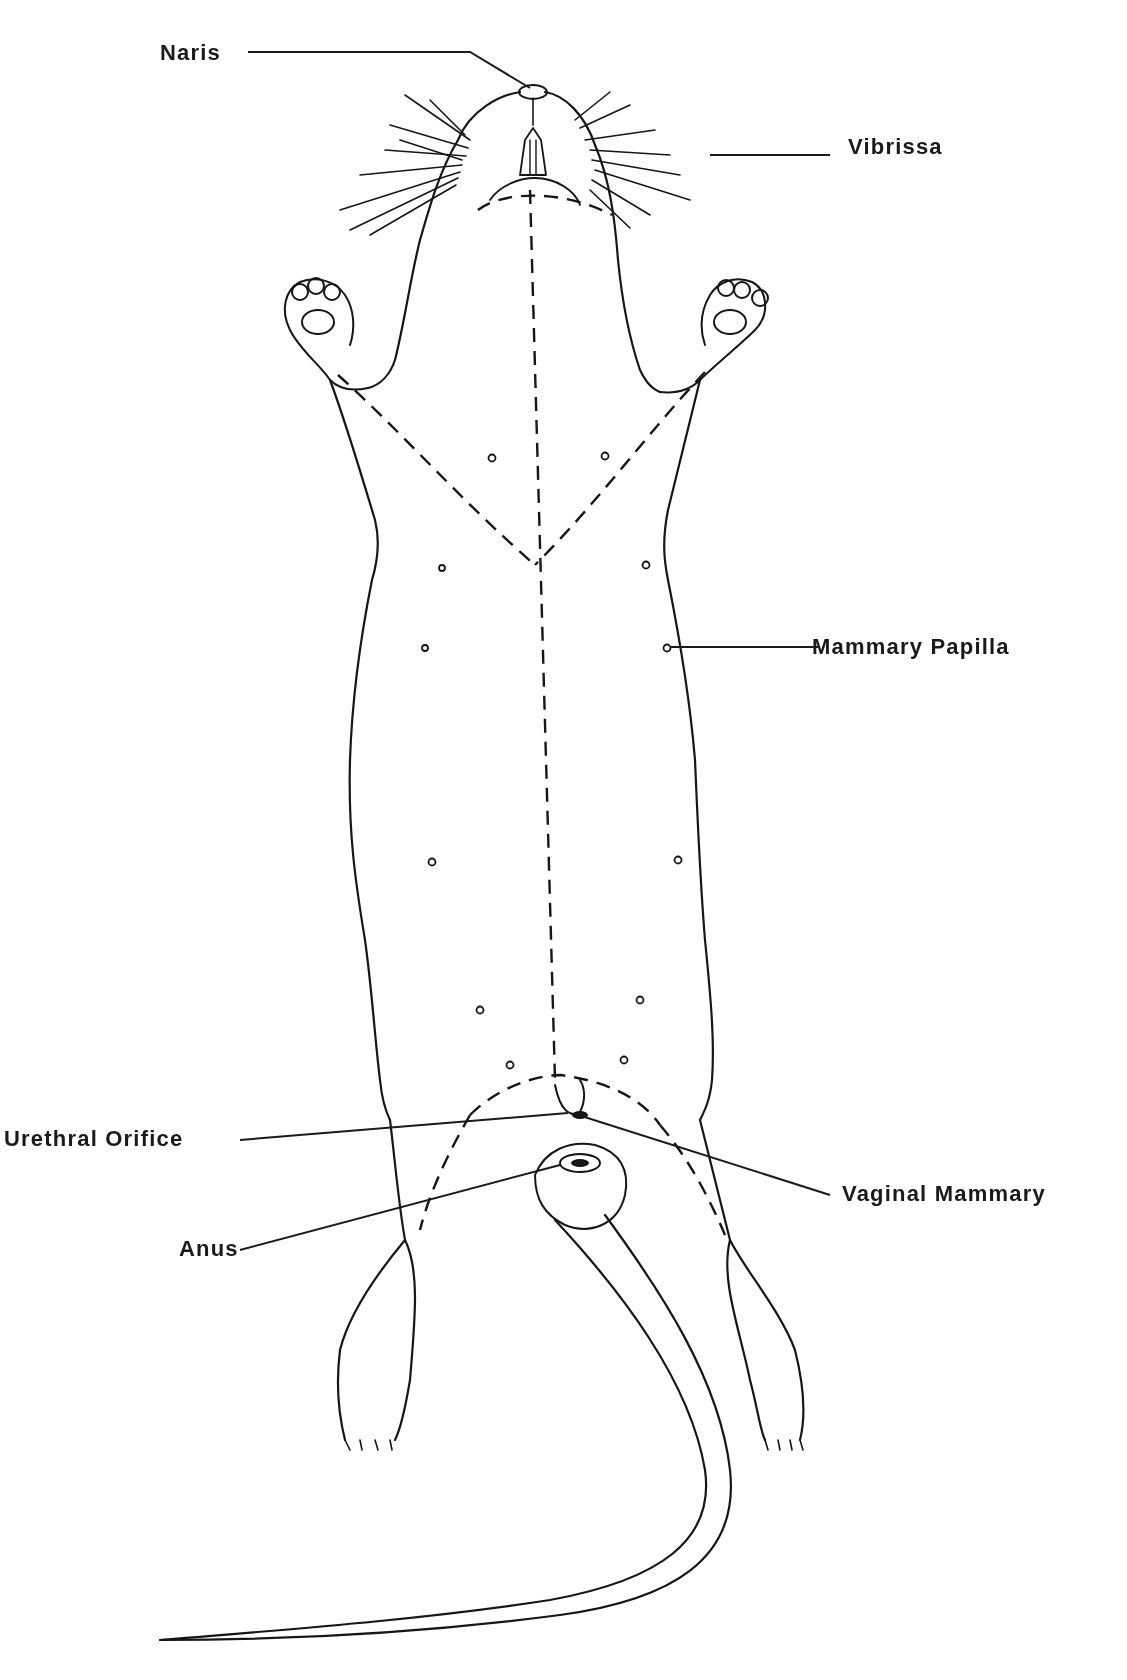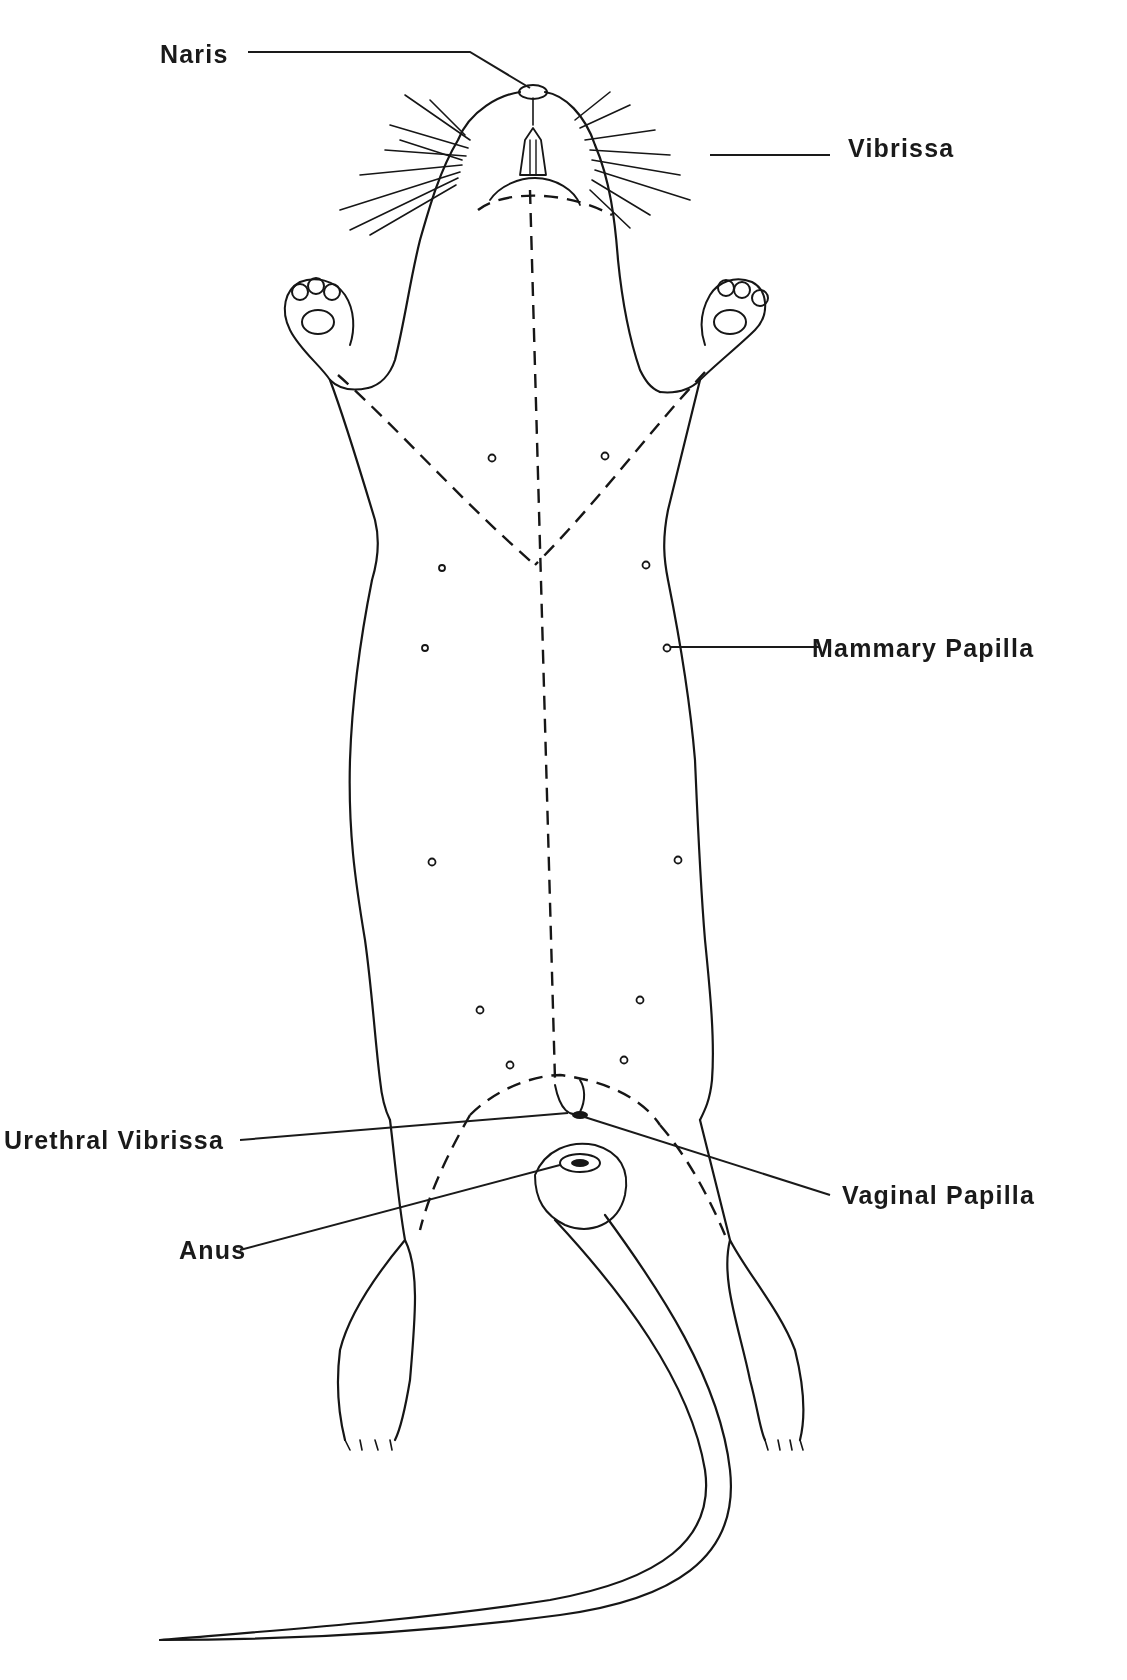--- a/index.html
+++ b/index.html
@@ -2,21 +2,21 @@
 <html><head>
 <meta charset="utf-8">
 <style>
   html, body { margin: 0; padding: 0; background: #ffffff; }
   body { width: 1127px; height: 1680px; position: relative; overflow: hidden; }
   #figure { position: absolute; left: 0; top: 0; width: 1127px; height: 1680px; }
   .label {
     position: absolute;
     font-family: "Liberation Sans", sans-serif;
     font-weight: bold;
-    font-size: 25px;
+    font-size: 22px;
     letter-spacing: 1.2px;
     color: #1a1a1a;
     white-space: nowrap;
     line-height: 1;
   }
   svg { position: absolute; left: 0; top: 0; }
   .ink { stroke: #161616; fill: none; stroke-linecap: round; stroke-linejoin: round; }
   .dash { stroke: #161616; fill: none; stroke-width: 2.4; stroke-dasharray: 14 9; }
   .lead { stroke: #1a1a1a; stroke-width: 2; fill: none; }
 </style>
@@ -130,16 +130,16 @@
     <line class="lead" x1="710" y1="155" x2="830" y2="155"></line>
     <line class="lead" x1="670" y1="647" x2="820" y2="647"></line>
     <line class="lead" x1="240" y1="1140" x2="568" y2="1113"></line>
     <line class="lead" x1="575" y1="1114" x2="830" y2="1195"></line>
     <line class="lead" x1="240" y1="1250" x2="560" y2="1165"></line>
   </svg>
 
   <div class="label" style="left:160px; top:42px;">Naris</div>
   <div class="label" style="left:848px; top:136px;">Vibrissa</div>
   <div class="label" style="left:812px; top:636px;">Mammary Papilla</div>
-  <div class="label" style="left:4px; top:1128px;">Urethral Vibrissa</div>
-  <div class="label" style="left:842px; top:1183px;">Vaginal Papilla</div>
+  <div class="label" style="left:4px; top:1128px;">Urethral Orifice</div>
+  <div class="label" style="left:842px; top:1183px;">Vaginal Mammary</div>
   <div class="label" style="left:179px; top:1238px;">Anus</div>
 </div>
 
 </body></html>

